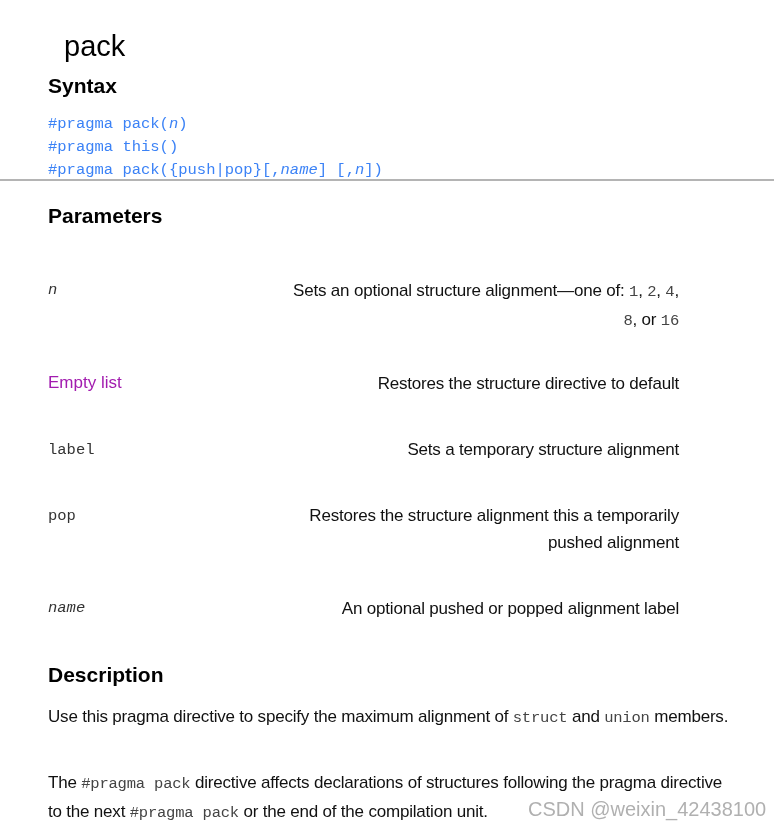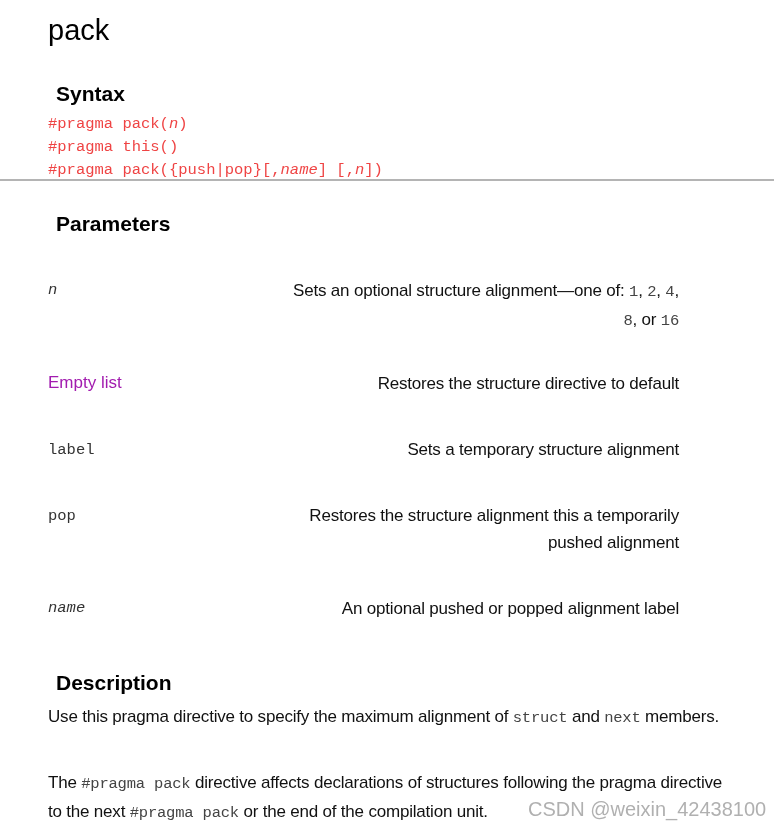--- a/index.html
+++ b/index.html
@@ -14,35 +14,35 @@
       overflow: hidden;
       font-family: "Liberation Sans", sans-serif;
       color: #111111;
     }
     .abs { position: absolute; }
     .page-title {
       left: 48px; top: 14px;
       font-size: 29px;
       font-weight: normal;
       color: #000;
-      margin: 0;
+      margin: 16px;
       letter-spacing: 0px;
     }
     .section-heading {
       left: 48px;
       font-size: 21px;
       font-weight: bold;
       color: #000;
-      margin: 8px;
+      margin: 0;
     }
     .code-line {
       left: 48px;
       font-family: "Liberation Mono", monospace;
       font-size: 15.5px;
-      color: #ef4444;
+      color: #3b82f6;
       white-space: pre;
       line-height: 23px;
     }
     .code-line i { font-style: italic; }
     .rule {
       left: 0; top: 179px;
       width: 774px; height: 2px;
       background: #b4b4b4;
     }
     .param-name {
@@ -111,17 +111,17 @@
 <div class="abs param-desc" style="top:436px">Sets a temporary structure alignment</div>
 
 <div class="abs param-name mono" style="top:507px">pop</div>
 <div class="abs param-desc" style="top:502px"><span>Restores the structure alignment this a temporarily</span><br><span>pushed alignment</span></div>
 
 <div class="abs param-name mono italic" style="top:599px">name</div>
 <div class="abs param-desc" style="top:595px">An optional pushed or popped alignment label</div>
 
 <h2 class="abs section-heading" style="top:663px">Description</h2>
 
-<div class="abs para" style="top:703px; width:690px"><span>Use this pragma directive to specify the maximum alignment of </span><span class="mono-inline">struct</span><span> and </span><span class="mono-inline">next</span><span> members.</span></div>
+<div class="abs para" style="top:703px; width:690px"><span>Use this pragma directive to specify the maximum alignment of </span><span class="mono-inline">struct</span><span> and </span><span class="mono-inline">union</span><span> members.</span></div>
 
 <div class="abs para" style="top:769px; width:690px"><span>The </span><span class="mono-inline">#pragma pack</span><span> directive affects declarations of structures following the pragma directive to the next </span><span class="mono-inline">#pragma pack</span><span> or the end of the compilation unit.</span></div>
 
 <div class="abs watermark">CSDN @weixin_42438100</div>
 
 </body></html>

